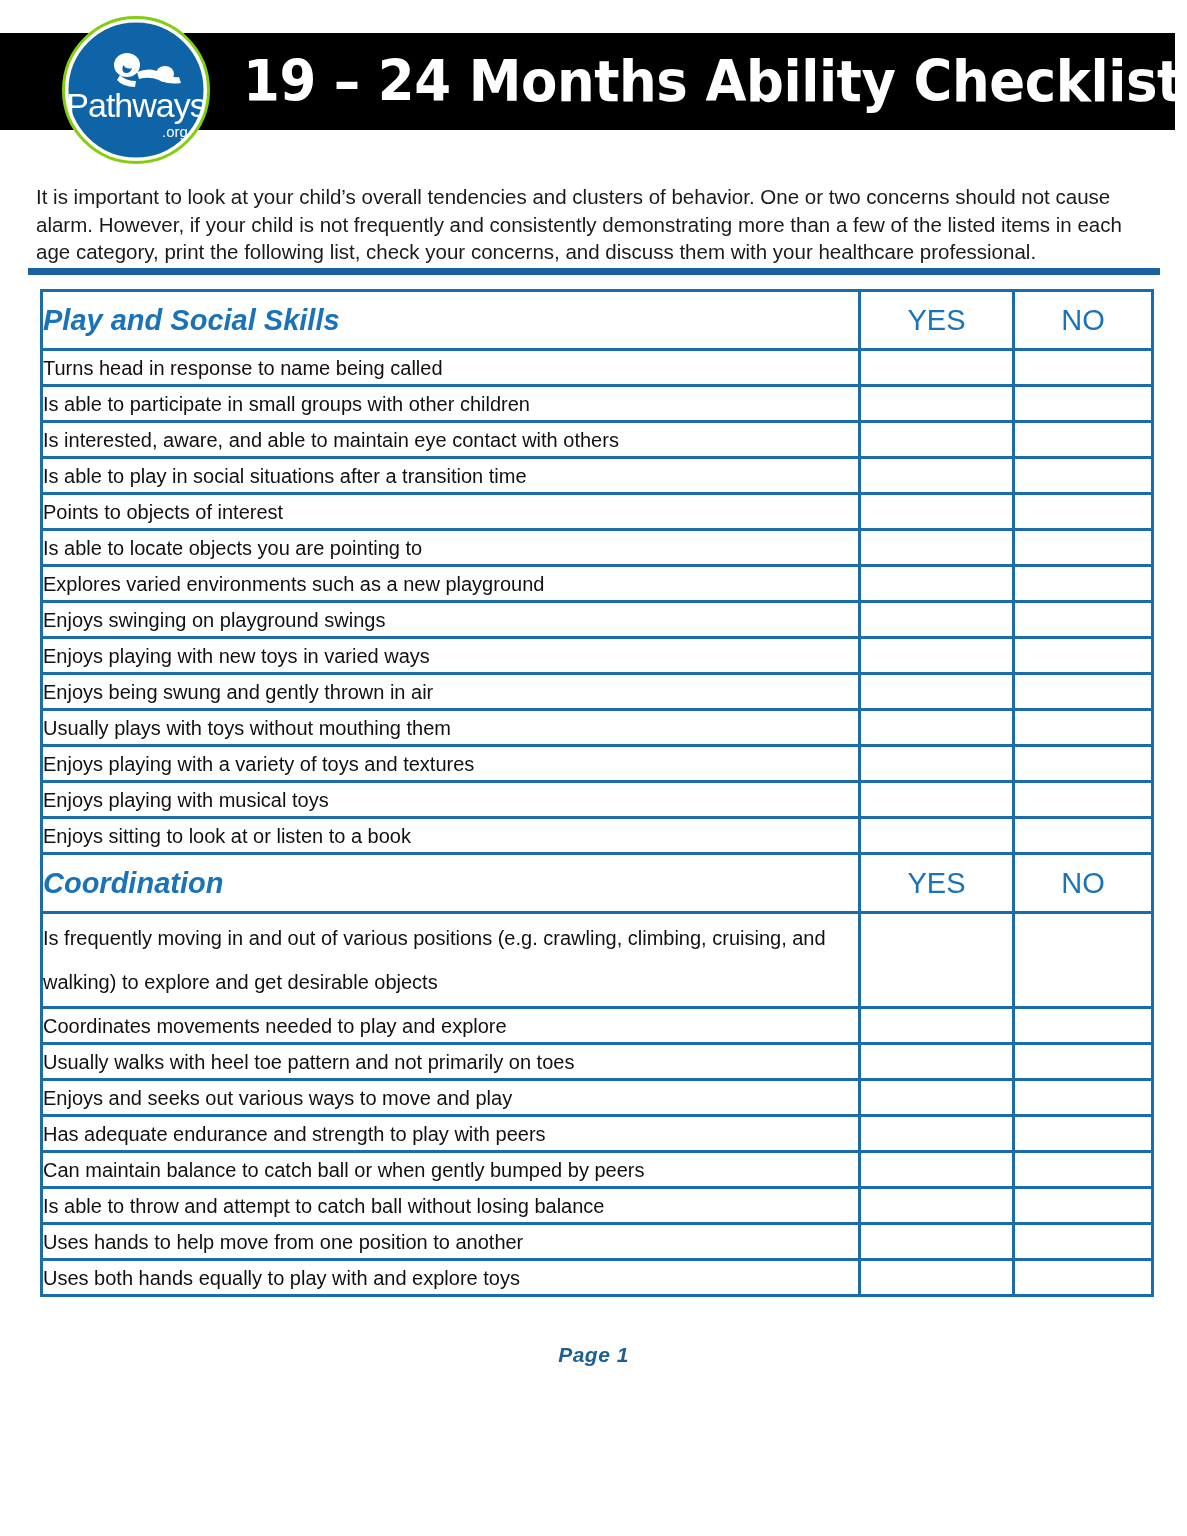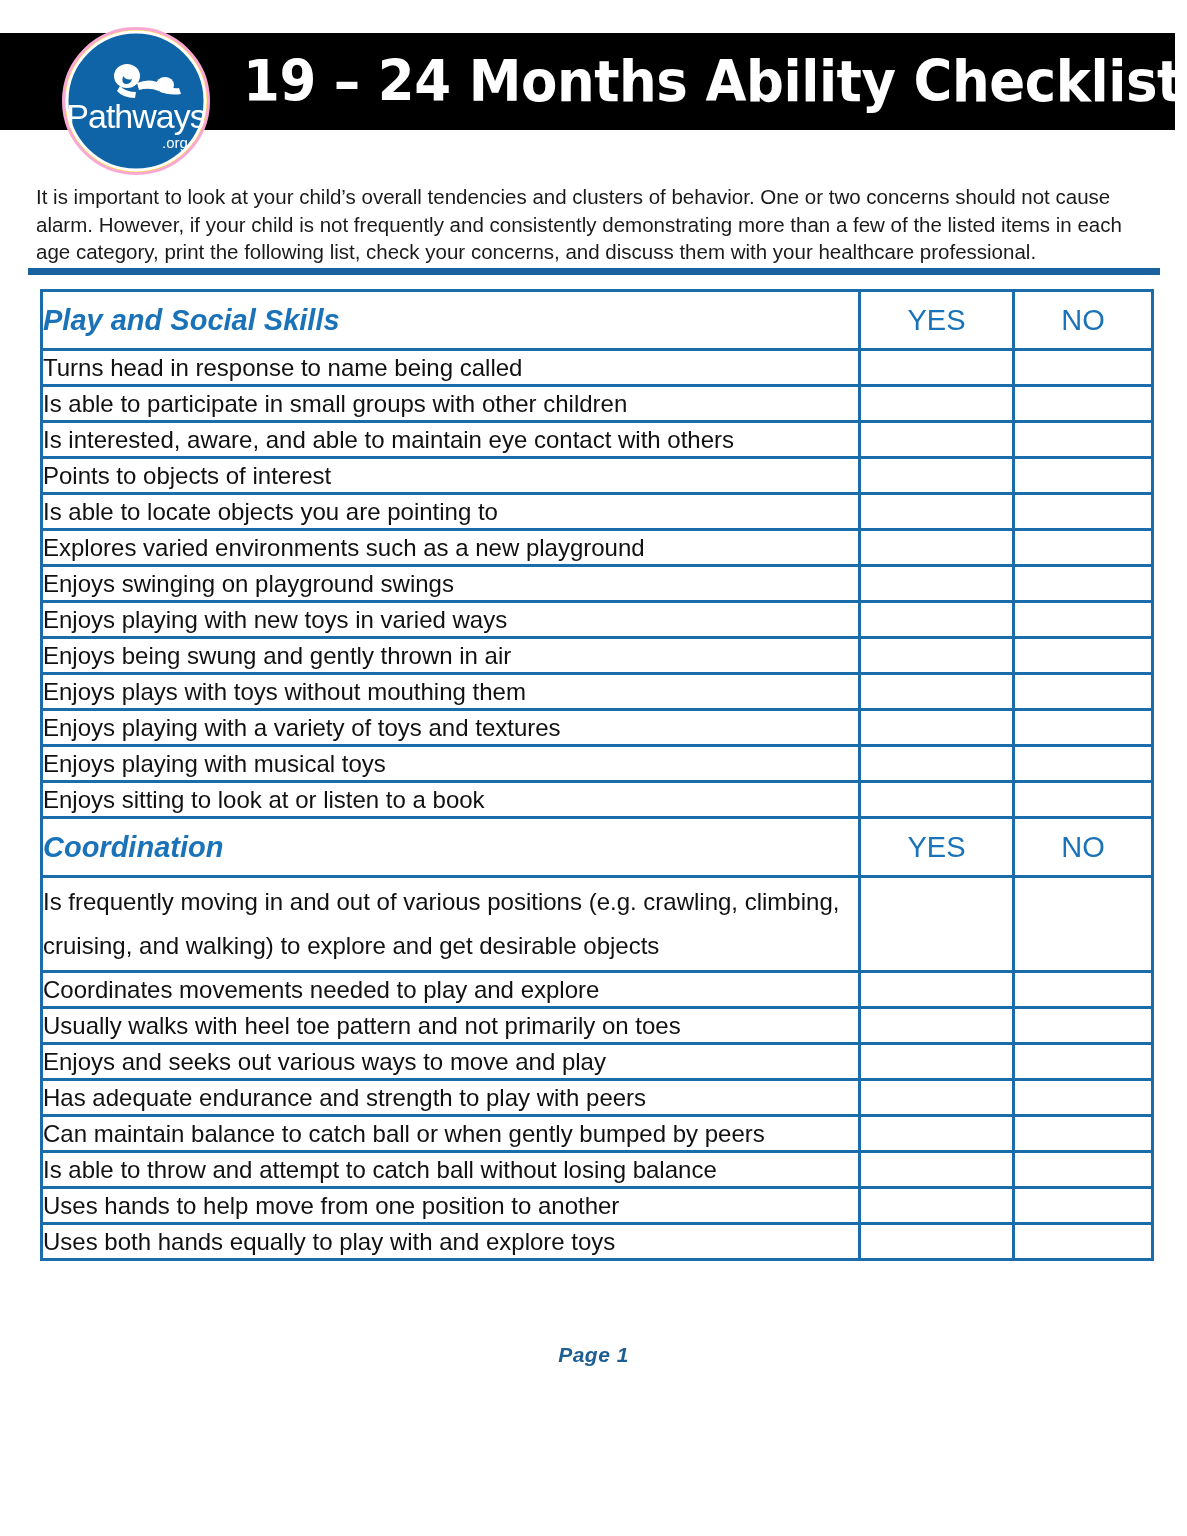--- a/index.html
+++ b/index.html
@@ -37,26 +37,26 @@
     line-height: 1;
     white-space: nowrap;
     transform: scaleX(0.93);
     transform-origin: left center;
   }
 
   
   .logo {
     position: absolute;
     left: 62px;
-    top: 27px;
+    top: 16px;
     width: 148px;
     height: 148px;
     border-radius: 50%;
-    background: #fde047;
-    border: 3px solid #f9a8d4;
+    background: #fef9c3;
+    border: 3px solid #84cc16;
     box-sizing: border-box;
     overflow: hidden;
   }
   .logo svg { display: block; }
 
   
   .intro {
     position: absolute;
     left: 36px;
     top: 183px;
@@ -114,21 +114,21 @@
     text-align: center;
     font-size: 29px;
     color: #1a72b8;
     font-weight: normal;
     font-family: "Liberation Sans", sans-serif;
   }
 
   
   tr.item-row td { height: 33px; }
   .item-text {
-    font-size: 24px;
+    font-size: 20px;
     line-height: 26px;
     padding: 3px 8px 3px 40px;
     color: #111111;
   }
   .item-text.two-line {
     line-height: 44px;
     padding-top: 2px;
     padding-bottom: 2px;
   }
   .chk-cell { }
@@ -198,20 +198,25 @@
       <td class="item-text">Is able to participate in small groups with other children</td>
       <td class="chk-cell"></td>
       <td class="chk-cell"></td>
     </tr>
     <tr class="item-row">
       <td class="item-text">Is interested, aware, and able to maintain eye contact with others</td>
       <td class="chk-cell"></td>
       <td class="chk-cell"></td>
     </tr>
     <tr class="item-row">
+      <td class="item-text">Is able to play in social situations after a transition time</td>
+      <td class="chk-cell"></td>
+      <td class="chk-cell"></td>
+    </tr>
+    <tr class="item-row">
       <td class="item-text">Points to objects of interest</td>
       <td class="chk-cell"></td>
       <td class="chk-cell"></td>
     </tr>
     <tr class="item-row">
       <td class="item-text">Is able to locate objects you are pointing to</td>
       <td class="chk-cell"></td>
       <td class="chk-cell"></td>
     </tr>
     <tr class="item-row">
@@ -228,21 +233,21 @@
       <td class="item-text">Enjoys playing with new toys in varied ways</td>
       <td class="chk-cell"></td>
       <td class="chk-cell"></td>
     </tr>
     <tr class="item-row">
       <td class="item-text">Enjoys being swung and gently thrown in air</td>
       <td class="chk-cell"></td>
       <td class="chk-cell"></td>
     </tr>
     <tr class="item-row">
-      <td class="item-text">Enjoys plays with toys without mouthing them</td>
+      <td class="item-text">Usually plays with toys without mouthing them</td>
       <td class="chk-cell"></td>
       <td class="chk-cell"></td>
     </tr>
     <tr class="item-row">
       <td class="item-text">Enjoys playing with a variety of toys and textures</td>
       <td class="chk-cell"></td>
       <td class="chk-cell"></td>
     </tr>
     <tr class="item-row">
       <td class="item-text">Enjoys playing with musical toys</td>

